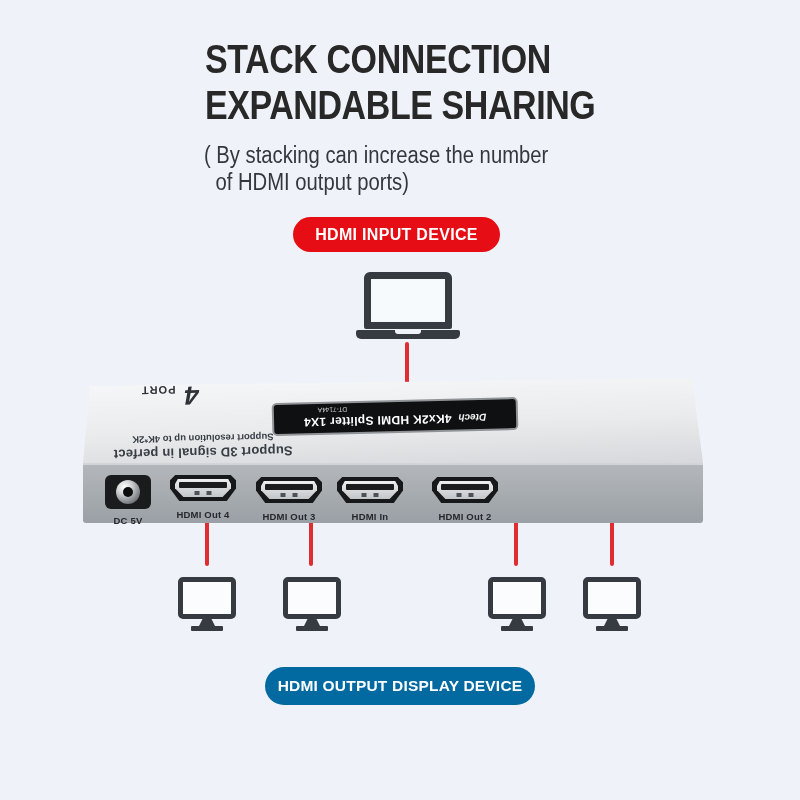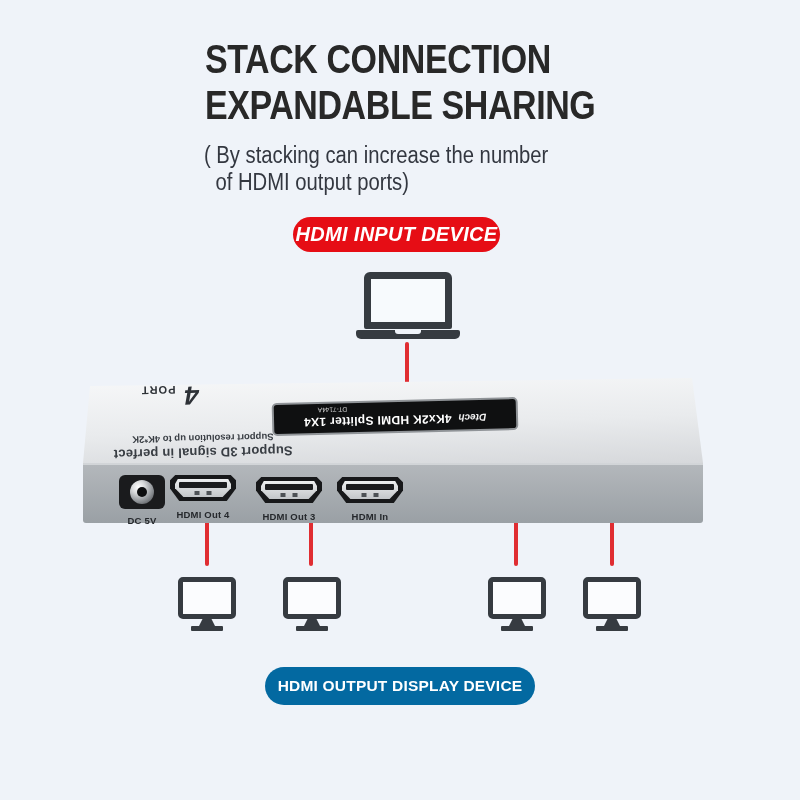--- a/index.html
+++ b/index.html
@@ -21,21 +21,21 @@
     font-size:23px; line-height:27px; color:#333740;
     transform:scaleX(0.88); transform-origin:left top; white-space:nowrap;
   }
   .subtitle .sub2 { display:block; padding-left:13px; }
 
   
   .badge {
     position:absolute; display:flex; align-items:center; justify-content:center;
     color:#fff; font-weight:bold; border-radius:19px; white-space:nowrap;
   }
-  .badge.red  { left:293px; top:217px; width:207px; height:35px; font-size:20px; letter-spacing:0.3px; background:#e60d15;font-style:italic; }
+  .badge.red  { left:293px; top:217px; width:207px; height:35px; font-size:16px; letter-spacing:0.3px; background:#e60d15; }
   .badge.blue { left:265px; top:667px; width:270px; height:38px; font-size:15.5px; letter-spacing:0.2px; background:#3f9ee8; }
 
   
   .laptop { position:absolute; left:356px; top:272px; width:104px; }
   .laptop-screen {
     width:88px; height:57px; margin:0 auto; box-sizing:border-box;
     border:7px solid #363b41; border-radius:6px 6px 2px 2px; background:#f7fafd;
   }
   .laptop-base {
     width:104px; height:9px; background:#363b41;
@@ -97,21 +97,21 @@
     transform:rotate(178.8deg); color:#393e44;
   }
   .support1 { font-size:13px; font-weight:bold; letter-spacing:0.2px; white-space:nowrap; }
   .support2 { font-size:9.5px; font-weight:bold; margin-top:1px; white-space:nowrap; }
 
   
   .port {
     position:absolute; transform:translateX(-50%);
     display:flex; flex-direction:column; align-items:center;
   }
-  .port.dc   { left:59px;  top:12px; }
+  .port.dc   { left:45px;  top:12px; }
   .port.p120 { left:120px; top:12px; }
   .port.p206 { left:206px; top:14px;justify-content:space-between; }
   .port.p295 { left:287px; top:14px; }
   .port.p382 { left:382px; top:14px; }
   .port.p471 { left:471px; top:14px; }
 
   .dc-jack { width:46px; height:34px; background:#1a1b1d; border-radius:6px; position:relative; }
   .dc-ring {
     position:absolute; left:50%; top:50%; transform:translate(-50%,-50%);
     width:24px; height:24px; border-radius:50%;
@@ -240,20 +240,31 @@
           <div class="hdmi-inner"></div>
           <div class="hdmi-slot"></div>
           <div class="hdmi-pins">
               <i></i>
               <i></i>
             </div>
         </div>
         <span class="port-label">HDMI In</span>
       </div>
 
+      <div class="port p382">
+        <div class="hdmi-shape">
+          <div class="hdmi-inner"></div>
+          <div class="hdmi-slot"></div>
+          <div class="hdmi-pins">
+              <i></i>
+              <i></i>
+            </div>
+        </div>
+        <span class="port-label">HDMI Out 2</span>
+      </div>
 
 
     </div>
   </div>
 
   <div class="monitor m1">
     <div class="mon-screen"></div>
     <div class="mon-neck"></div>
     <div class="mon-base"></div>
   </div>

